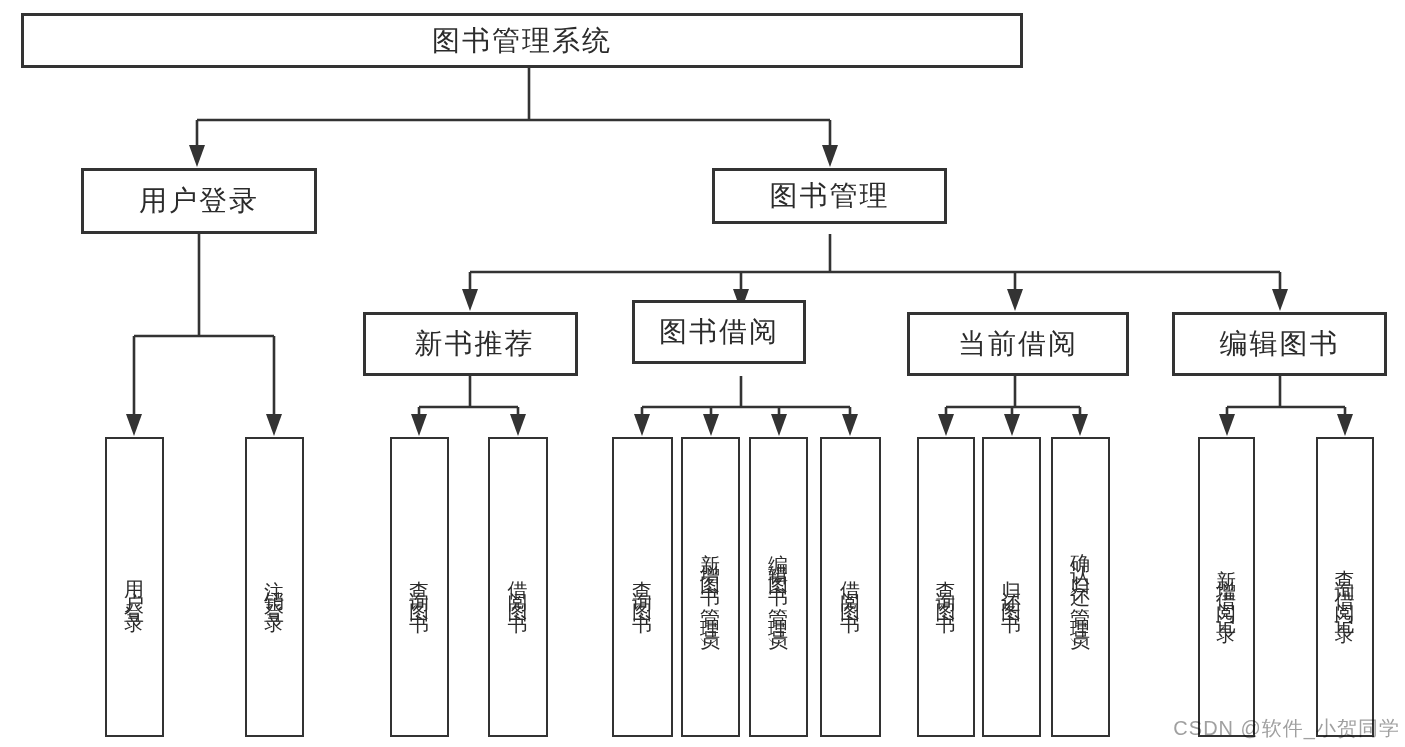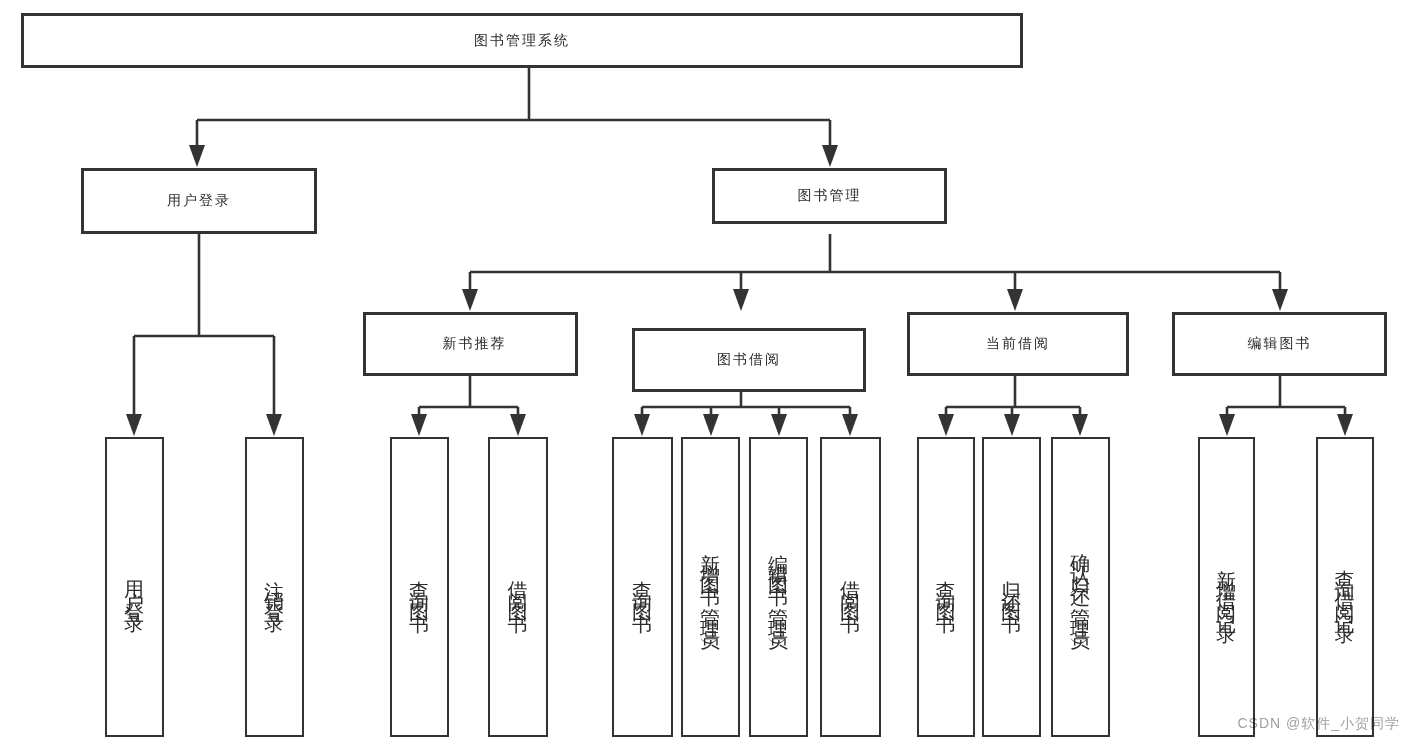--- a/index.html
+++ b/index.html
@@ -22,21 +22,21 @@
     z-index: 1;
   }
   .node {
     position: absolute;
     box-sizing: border-box;
     background: #ffffff;
     border: 3px solid #333333;
     display: flex;
     align-items: center;
     justify-content: center;
-    font-size: 14px;
+    font-size: 28px;
     letter-spacing: 2px;
     color: #2b2b2b;
     z-index: 2;
     white-space: nowrap;
   }
   .leaf {
     position: absolute;
     box-sizing: border-box;
     top: 437px;
     height: 300px;
@@ -50,21 +50,21 @@
     font-size: 20px;
     letter-spacing: 11px;
     color: #2b2b2b;
     z-index: 2;
     line-height: 1;
   }
   .watermark {
     position: absolute;
     top: 715px;
     right: 5px;
-    font-size: 14px;
+    font-size: 20px;
     letter-spacing: 1px;
     color: #a0a0a0;
     mix-blend-mode: multiply;
     z-index: 9;
     white-space: nowrap;
   }
 </style>
 </head>
 <body>
 
@@ -110,21 +110,21 @@
   <div class="node" style="left:81px; top:168px; width:236px; height:66px;">
     <span>用户登录</span>
   </div>
   <div class="node" style="left:712px; top:168px; width:235px; height:56px;">
     <span>图书管理</span>
   </div>
 
   <div class="node" style="left:363px; top:312px; width:215px; height:64px;padding-left:8px;">
     <span>新书推荐</span>
   </div>
-  <div class="node" style="left:632px; top:328px; width:234px; height:64px;">
+  <div class="node" style="left:632px; top:300px; width:174px; height:64px;">
     <span>图书借阅</span>
   </div>
   <div class="node" style="left:907px; top:312px; width:222px; height:64px;">
     <span>当前借阅</span>
   </div>
   <div class="node" style="left:1172px; top:312px; width:215px; height:64px;">
     <span>编辑图书</span>
   </div>
 
   <div class="leaf" style="left:105px; width:59px;">

